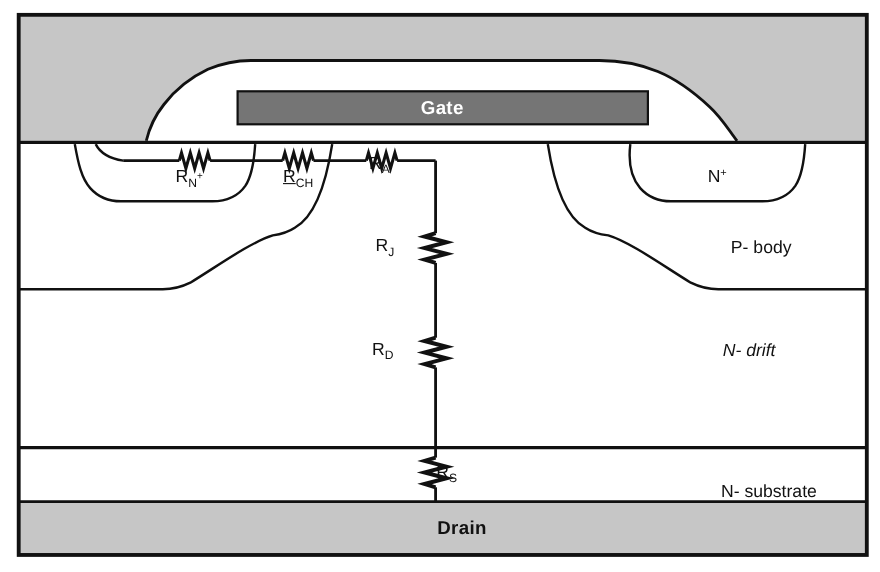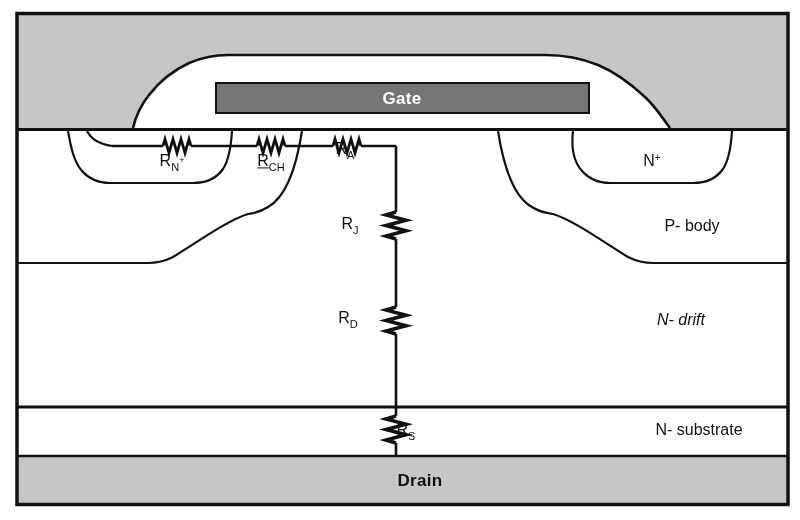--- a/index.html
+++ b/index.html
@@ -104,15 +104,15 @@
   <div class="lbl" style="left:348px;top:320px;"><span>R</span><sub>D</sub></div>
 
   <div class="lbl" style="left:366px;top:432px;margin-left:40px;"><span>R</span><sub>S</sub></div>
 
   <div class="lbl" style="left:652px;top:161px;"><span>N</span><sup class="reg">+</sup></div>
 
   <div class="lbl" style="left:692px;top:226px;">P- body</div>
 
   <div class="lbl" style="left:681px;top:320px;font-style:italic;">N- drift</div>
 
-  <div class="lbl" style="left:699px;top:430px;">N- substrate</div>
+  <div class="lbl" style="left:699px;top:448px;">N- substrate</div>
 
 </div>
 
 </body></html>

